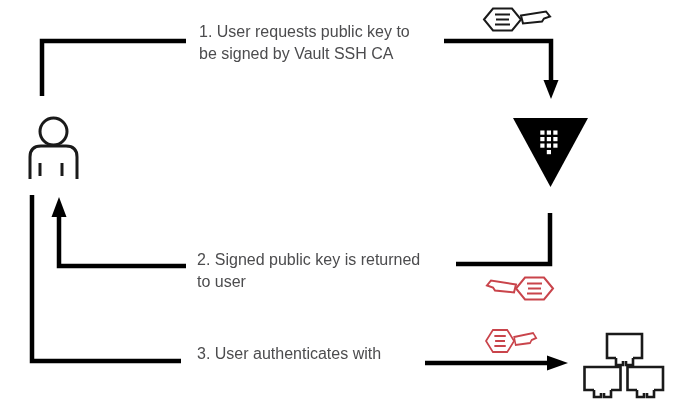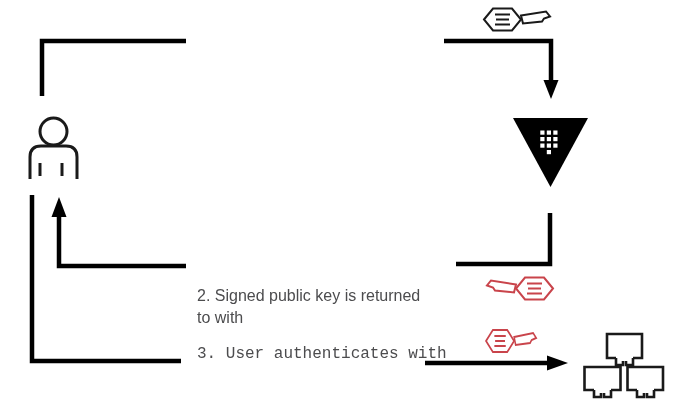--- a/index.html
+++ b/index.html
@@ -104,23 +104,27 @@
       <path d="M594,390 H584.5 V367 H620.5 V390 H611"></path>
       <path d="M594,390 V397 H601 V393"></path>
       <path d="M611,390 V397 H604 V393"></path>
 
       <path d="M637,390 H627.5 V367 H663 V390 H654"></path>
       <path d="M637,390 V397 H644 V393"></path>
       <path d="M654,390 V397 H647 V393"></path>
     </g>
   </svg>
 
-
-  <div class="step-label" style="left:197px;top:249px;margin-top:36px;">
-    <div>2. Signed public key is returned</div>
-    <div>to with</div>
+  <div class="step-label" style="left:199px;top:21px;">
+    <div>1. User requests public key to</div>
+    <div>be signed by Vault SSH CA</div>
   </div>
 
-  <div class="step-label" style="left:197px;top:343px;font-family:Liberation Mono, monospace;">
+  <div class="step-label" style="left:197px;top:249px;">
+    <div>2. Signed public key is returned</div>
+    <div>to user</div>
+  </div>
+
+  <div class="step-label" style="left:197px;top:343px;">
     <div>3. User authenticates with</div>
   </div>
 
 </div>
 
 </body></html>

